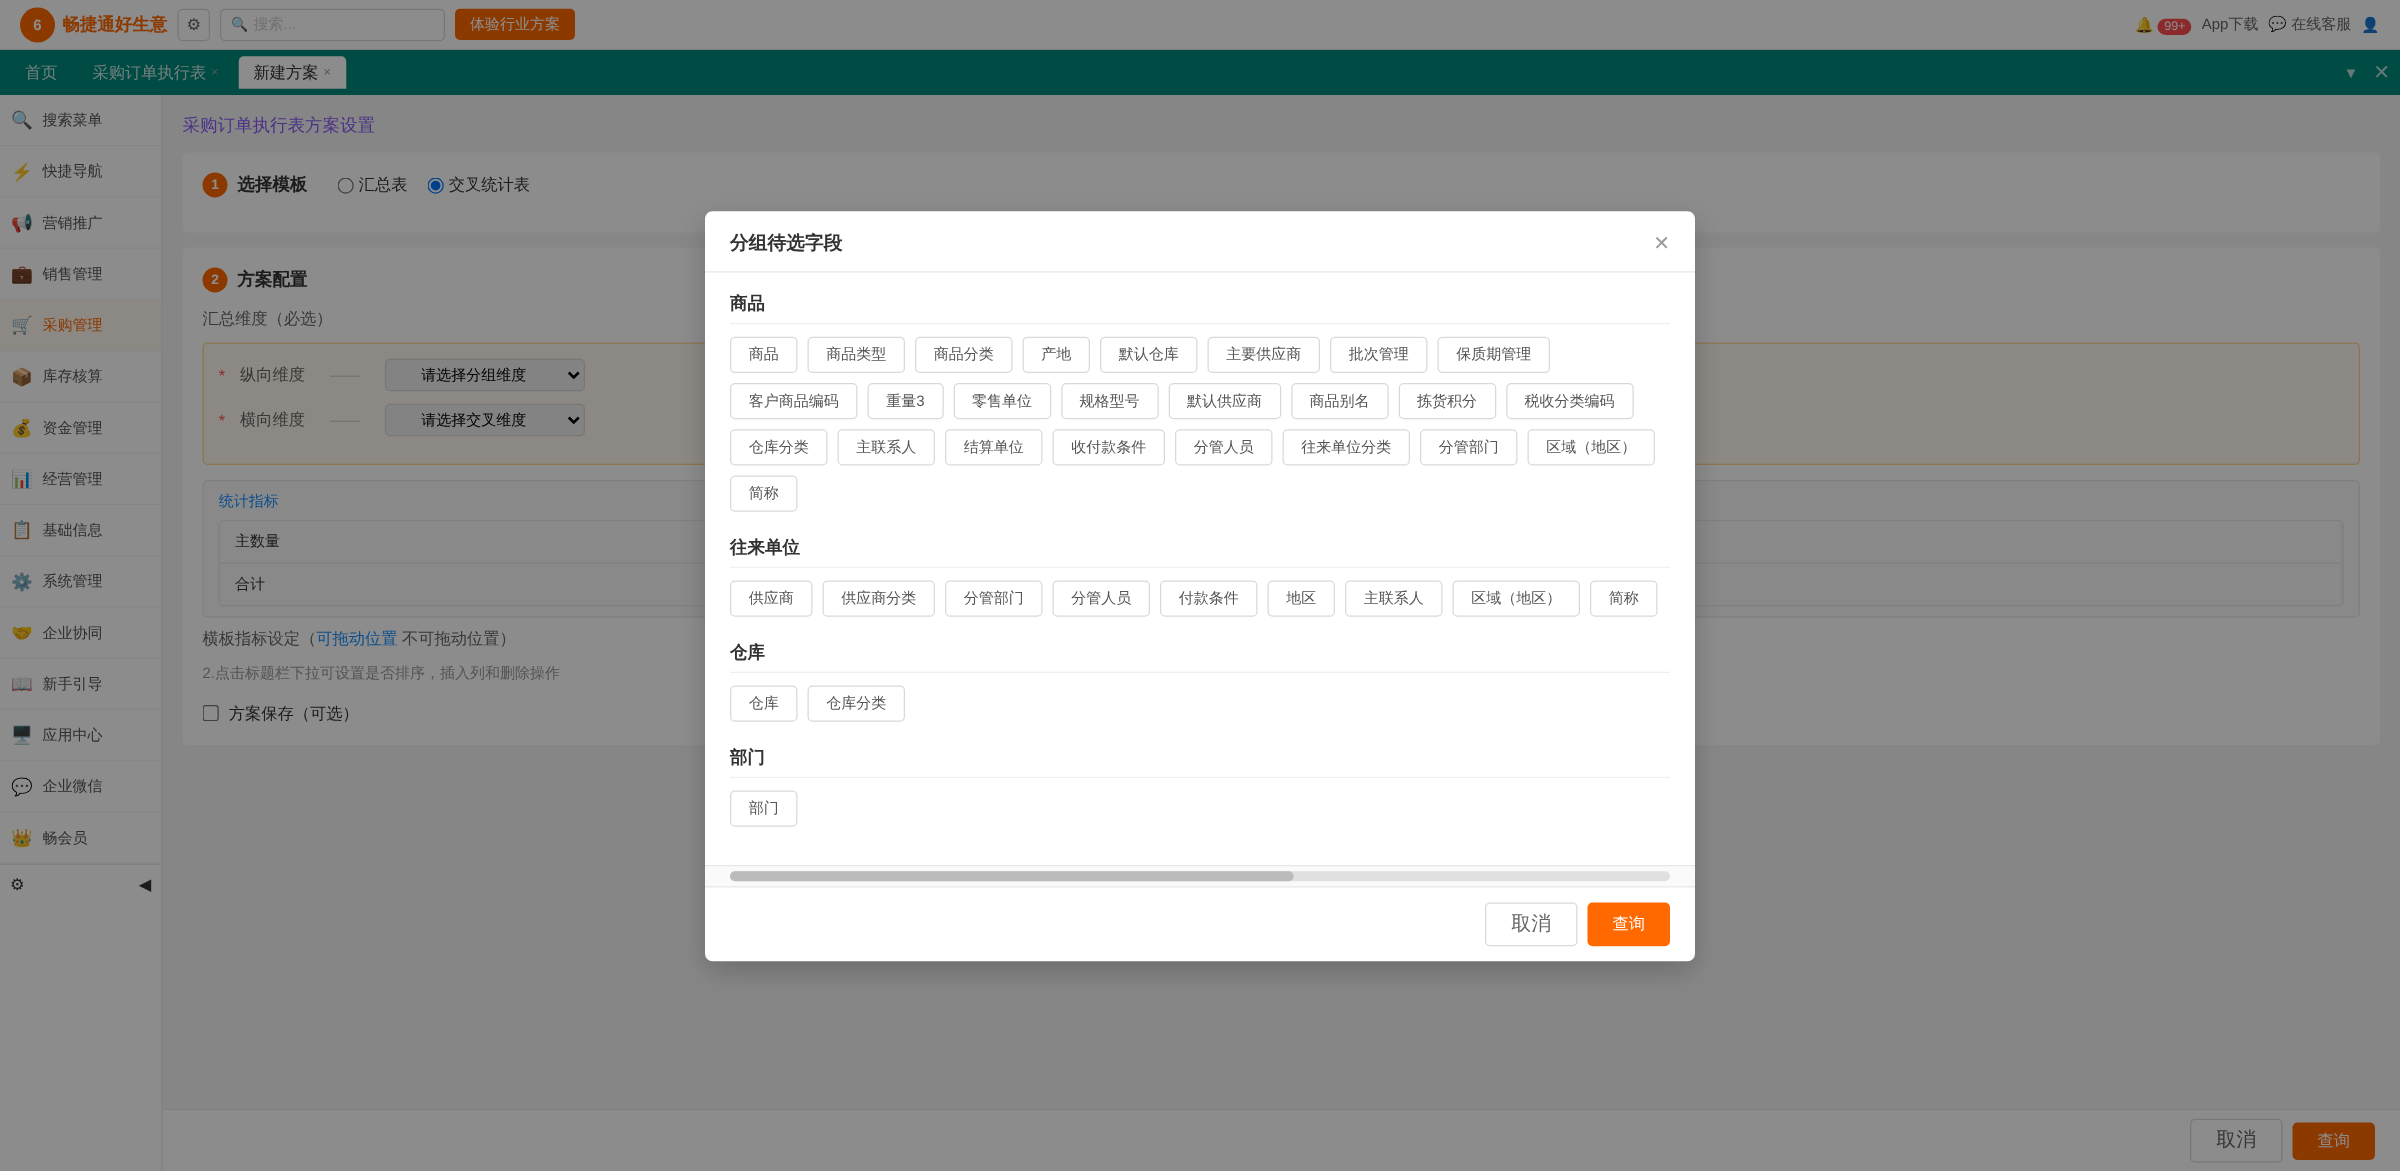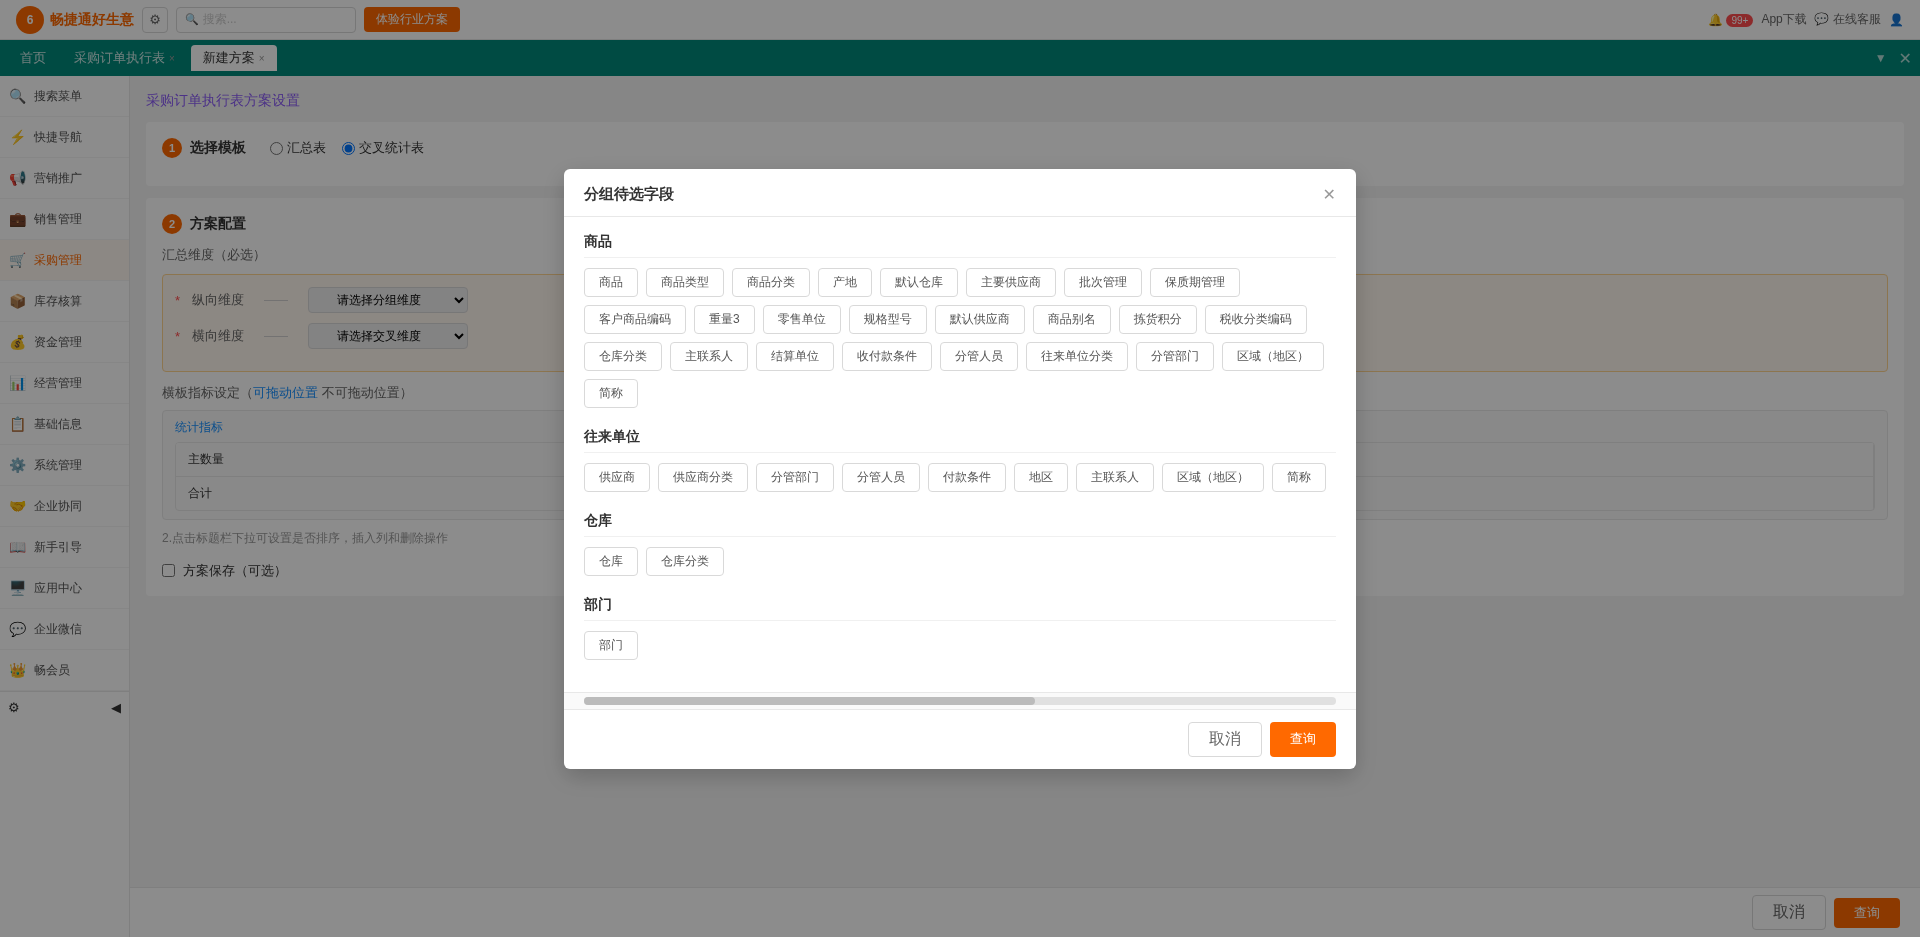--- a/index.html
+++ b/index.html
@@ -210,41 +210,41 @@
         <div class="form-row">
           <span style="color:#ff4d4f;font-size:13px;">*</span>
           <span style="font-size:13px;color:#666;">横向维度</span>
           <span style="color:#ccc;font-size:12px;padding:0 8px;">——</span>
           <select class="form-select">
             <option>请选择交叉维度</option>
           </select>
         </div>
       </div>
 
-      <div style="font-size:13px;color:#666;margin-bottom:8px;">
-        横板指标设定（<span style="color:#1890ff;cursor:pointer;">可拖动位置</span> <span>不可拖动位置）</span>
-      </div>
-
       <div style="background:#f9f9f9;border:1px solid #e8e8e8;border-radius:4px;padding:8px 12px;margin-bottom:8px;">
         <div style="font-size:12px;color:#1890ff;margin-bottom:6px;">统计指标</div>
         <div class="table-area">
           <div class="table-header-row">
             <div class="table-cell" style="display:flex;align-items:center;justify-content:space-between;">
               <span>主数量</span>
               <span style="color:#999;font-size:11px;">▼</span>
             </div>
             <div class="table-cell">
               <span>金额</span>
             </div>
           </div>
           <div class="table-data-row">
             <div class="table-cell">合计</div>
             <div class="table-cell">合计</div>
           </div>
         </div>
+      </div>
+
+      <div style="font-size:13px;color:#666;margin-bottom:8px;">
+        横板指标设定（<span style="color:#1890ff;cursor:pointer;">可拖动位置</span> <span>不可拖动位置）</span>
       </div>
 
       <div class="footer-note">
         <div>2.点击标题栏下拉可设置是否排序，插入列和删除操作</div>
       </div>
 
       <div class="footer-actions">
         <input type="checkbox" style="">
         <span>方案保存（可选）</span>
       </div>

